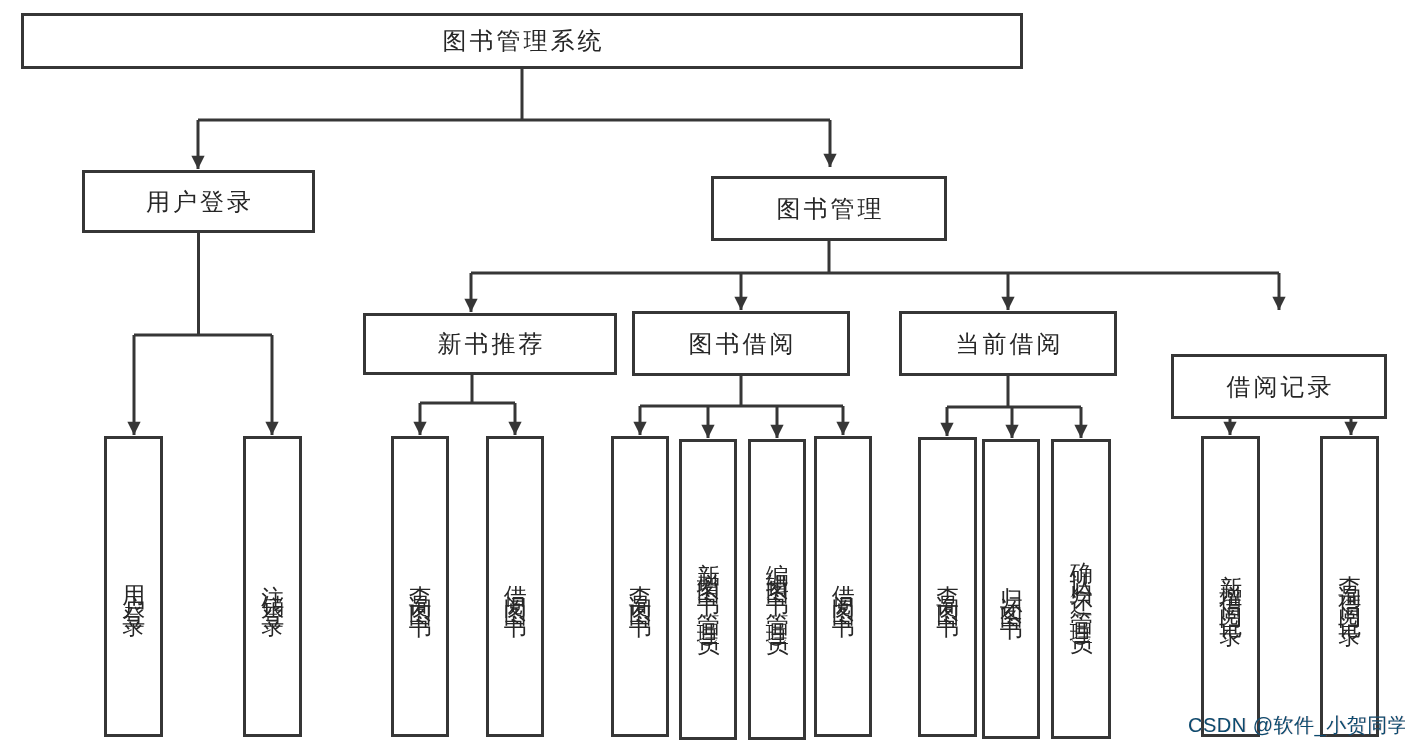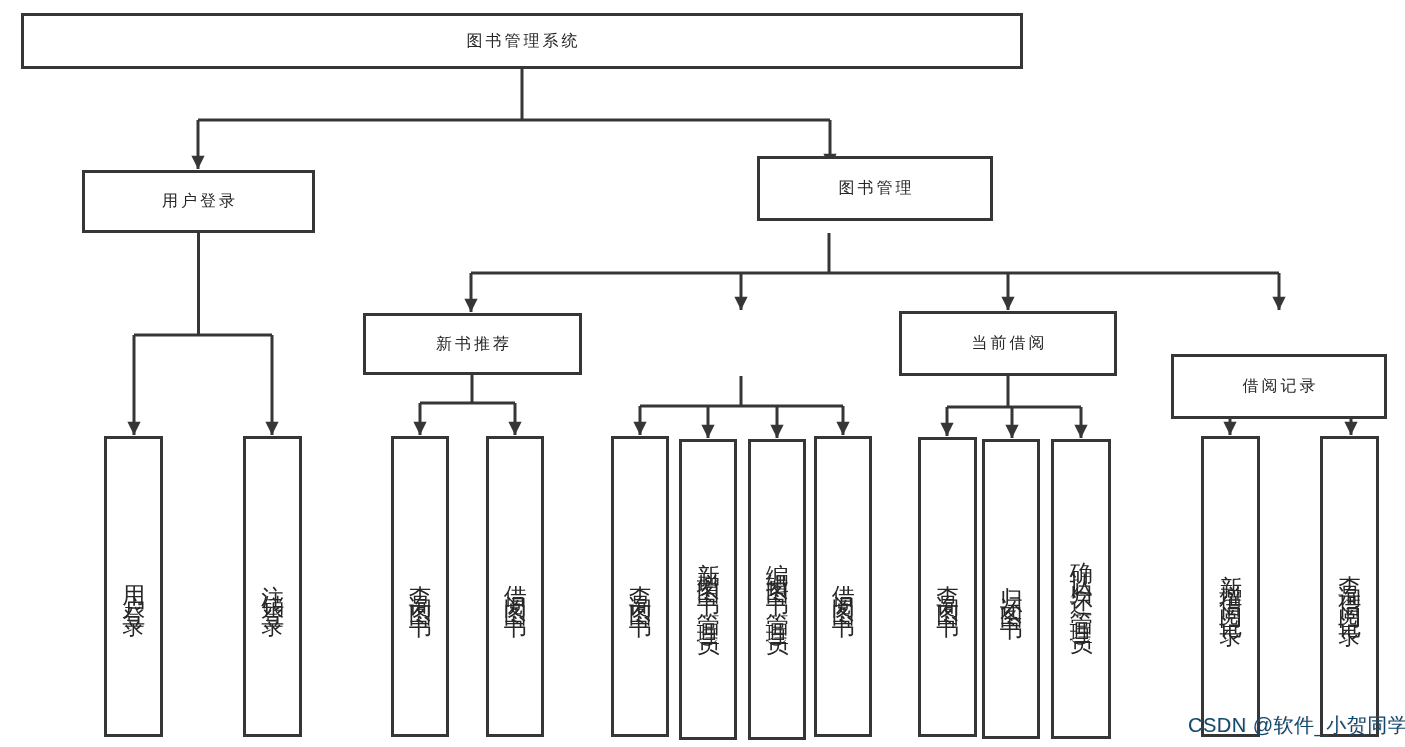--- a/index.html
+++ b/index.html
@@ -28,21 +28,21 @@
   }
   .node {
     position: absolute;
     box-sizing: border-box;
     border: 3px solid #363636;
     background: #ffffff;
     display: flex;
     align-items: center;
     justify-content: center;
     color: #262626;
-    font-size: 16px;
+    font-size: 24px;
     letter-spacing: 3px;
     text-indent: 3px; 
     white-space: nowrap;
   }
   .leaf {
     writing-mode: vertical-rl;
     text-orientation: mixed;
     font-size: 23px;
     letter-spacing: 10px;
     text-indent: 0;
@@ -103,23 +103,24 @@
     <line class="wire" x1="1012" y1="407" x2="1012" y2="438" marker-end="url(#ah)"></line>
     <line class="wire" x1="1081" y1="407" x2="1081" y2="438" marker-end="url(#ah)"></line>
 
     <line class="wire" x1="1230" y1="408" x2="1230" y2="435" marker-end="url(#ah)"></line>
     <line class="wire" x1="1351" y1="408" x2="1351" y2="435" marker-end="url(#ah)"></line>
   </svg>
 
   <div class="node" style="left:21px; top:13px; width:1002px; height:56px;">图书管理系统</div>
 
   <div class="node" style="left:82px; top:170px; width:233px; height:63px;">用户登录</div>
-  <div class="node" style="left:711px; top:156px; width:236px; height:65px;margin-left:46px;">图书管理</div>
+  <div class="node" style="left:711px; top:176px; width:236px; height:65px;">图书管理</div>
 
-  <div class="node" style="left:363px; top:313px; width:219px; height:62px;text-align:center;">新书推荐</div>
+  <div class="node" style="left:363px; top:313px; width:254px; height:62px;text-align:center;">新书推荐</div>
+  <div class="node" style="left:632px; top:311px; width:218px; height:65px;">图书借阅</div>
   <div class="node" style="left:899px; top:311px; width:218px; height:65px;text-align:right;">当前借阅</div>
   <div class="node" style="left:1171px; top:311px; width:216px; height:65px;margin-top:43px;">借阅记录</div>
 
   <div class="node leaf" style="left:104px; top:436px; width:59px; height:301px;">用户登录</div>
   <div class="node leaf" style="left:243px; top:436px; width:59px; height:301px;">注销登录</div>
 
   <div class="node leaf" style="left:391px; top:436px; width:58px; height:301px;">查询图书</div>
   <div class="node leaf" style="left:486px; top:436px; width:58px; height:301px;">借阅图书</div>
 
   <div class="node leaf" style="left:611px; top:436px; width:58px; height:301px;">查询图书</div>

